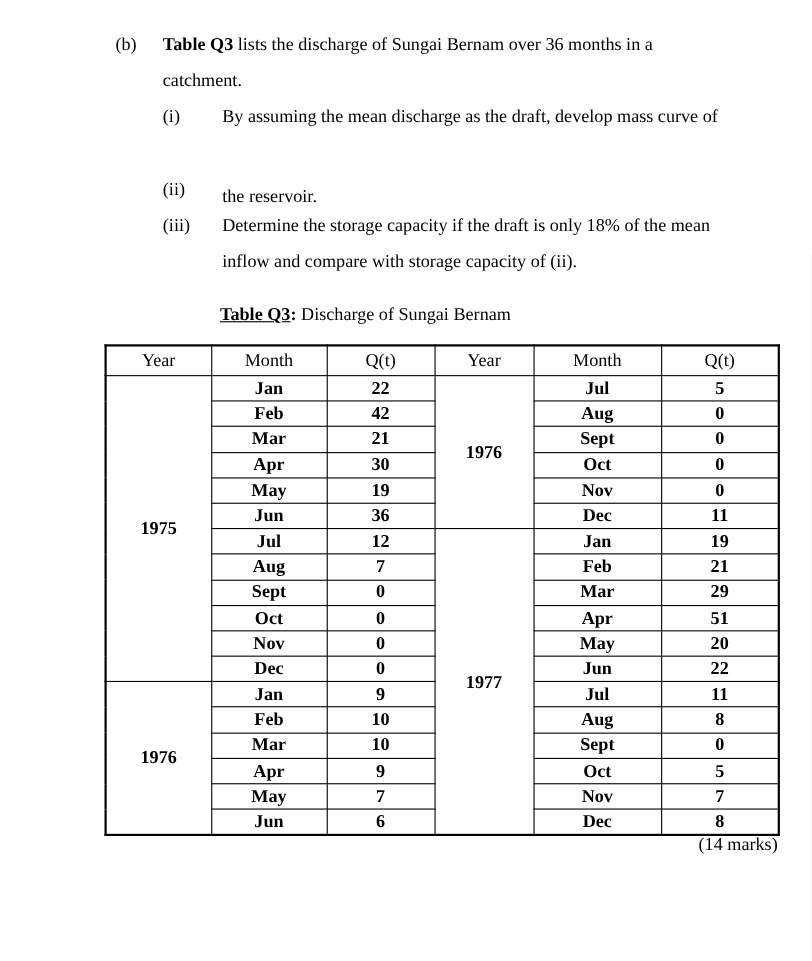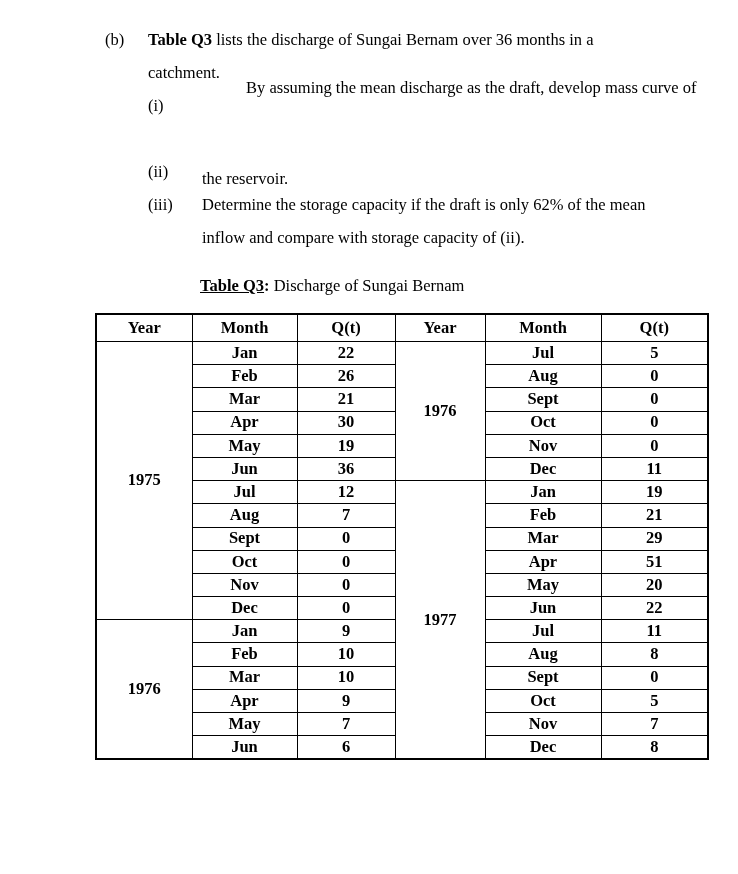--- a/index.html
+++ b/index.html
@@ -13,21 +13,21 @@
     overflow:hidden;
   }
   .line{position:absolute;white-space:nowrap;line-height:1.15;}
   .bold{font-weight:bold;}
   .bu{font-weight:bold;text-decoration:underline;}
   
   .b-label{left:105px;top:31px;}
   .intro-l1{left:148px;top:31px;}
   .intro-l2{left:148px;top:64px;}
   .i-label{left:148px;top:97px;}
-  .i-l1{left:202px;top:79px;margin-left:44px;}
+  .i-l1{left:202px;top:97px;}
   .i-l2{left:202px;top:130px;margin-top:40px;}
   .ii-label{left:148px;top:163px;}
   .ii-l1{left:207px;top:163px;}
   .iii-label{left:148px;top:196px;}
   .iii-l1{left:202px;top:196px;}
   .iii-l2{left:202px;top:229px;}
   .caption{left:200px;top:277px;}
   
   table.q3{
     position:absolute;left:95px;top:313px;
@@ -37,21 +37,21 @@
     border:2px solid #000;
   }
   table.q3 th, table.q3 td{
     border:1px solid #000;
     text-align:center;
     vertical-align:middle;
     padding:0;
     line-height:1.12;
     font-size:16.5px;
   }
-  table.q3 th{height:26px;font-weight:bold;}
+  table.q3 th{height:26px;font-weight:normal;}
   table.q3 td{height:22.2px;}
   table.q3 td.month, table.q3 td.year{font-weight:bold;margin-top:36px;}
   table.q3 td.qt{font-weight:bold;}
   
   .marks1{left:95px;top:759px;width:612px;text-align:right;}
   .marks2{left:95px;top:791px;width:612px;text-align:right;}
 </style>
 </head>
 <body>
 
@@ -61,21 +61,21 @@
   <div class="line intro-l1"><span class="bold">Table Q3</span><span> lists the discharge of Sungai Bernam over 36 months in a</span></div>
   <div class="line intro-l2">catchment.</div>
 
   <div class="line i-label">(i)</div>
   <div class="line i-l1">By assuming the mean discharge as the draft, develop mass curve of</div>
   <div class="line i-l2">the reservoir.</div>
 
   <div class="line ii-label">(ii)</div>
 
   <div class="line iii-label">(iii)</div>
-  <div class="line iii-l1">Determine the storage capacity if the draft is only 62% of the mean</div>
+  <div class="line iii-l1">Determine the storage capacity if the draft is only 18% of the mean</div>
   <div class="line iii-l2">inflow and compare with storage capacity of (ii).</div>
 
   <div class="line caption"><span class="bu">Table Q3</span><span class="bold">:</span><span> Discharge of Sungai Bernam</span></div>
 
   <table class="q3">
     <colgroup id="q3-cols">
         <col style="width: 96px;">
         <col style="width: 105px;">
         <col style="width: 98px;">
         <col style="width: 90px;">
@@ -96,21 +96,21 @@
         <tr>
           <td class="year" rowspan="12">1975</td>
           <td class="month">Jan</td>
           <td class="qt">22</td>
           <td class="year" rowspan="6">1976</td>
           <td class="month">Jul</td>
           <td class="qt">5</td>
         </tr>
         <tr>
           <td class="month">Feb</td>
-          <td class="qt">26</td>
+          <td class="qt">42</td>
           <td class="month">Aug</td>
           <td class="qt">0</td>
         </tr>
         <tr>
           <td class="month">Mar</td>
           <td class="qt">21</td>
           <td class="month">Sept</td>
           <td class="qt">0</td>
         </tr>
         <tr>
@@ -201,14 +201,15 @@
         </tr>
         <tr>
           <td class="month">Jun</td>
           <td class="qt">6</td>
           <td class="month">Dec</td>
           <td class="qt">8</td>
         </tr>
       </tbody>
   </table>
 
+  <div class="line marks1">(14 marks)</div>
 
 </div>
 
 </body></html>

